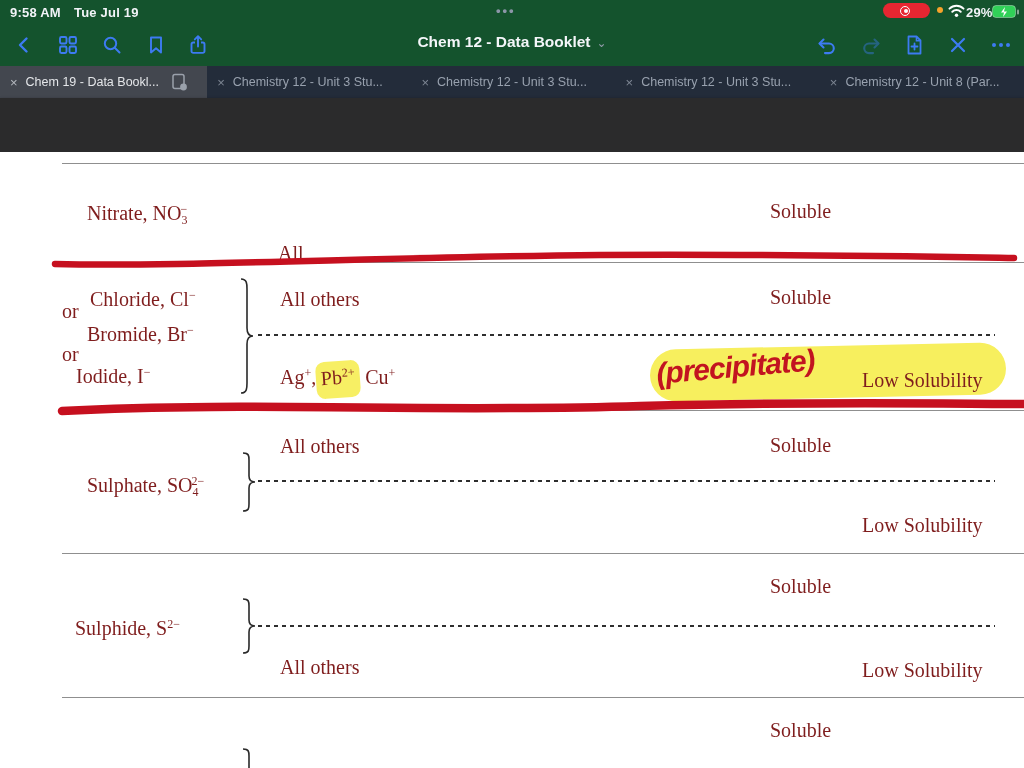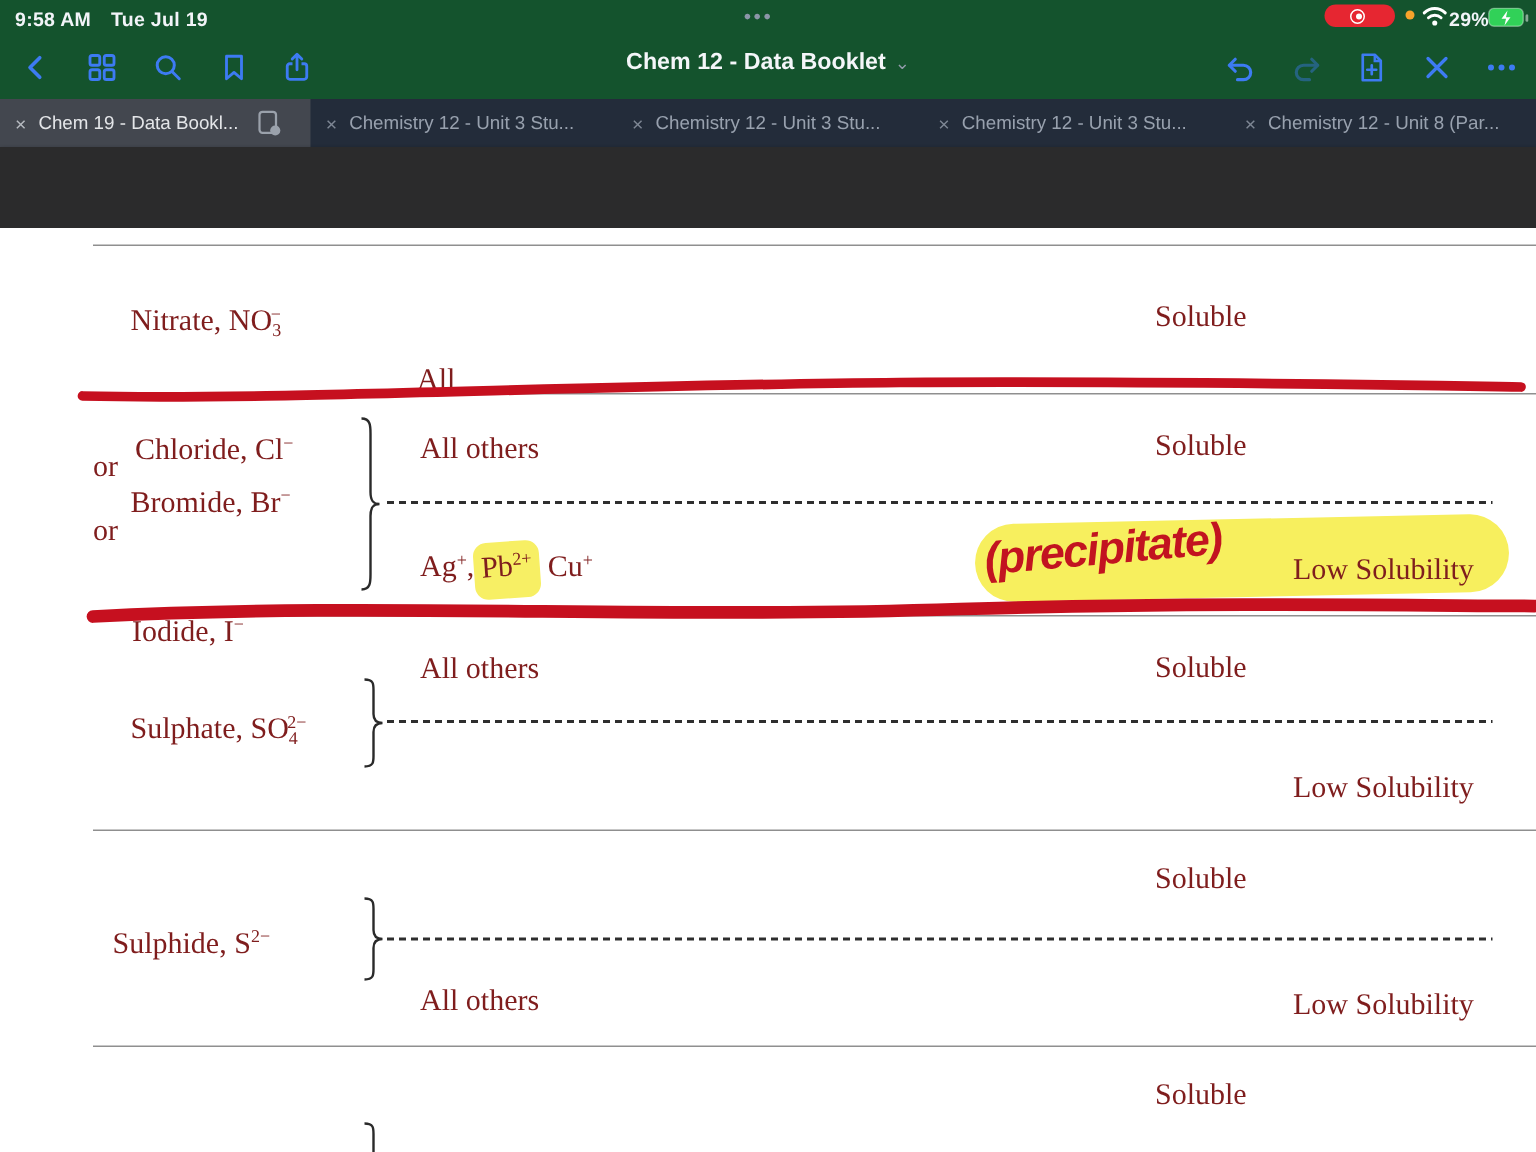--- a/index.html
+++ b/index.html
@@ -287,21 +287,21 @@
     <div class="dash" style="left:258px;top:473px;width:737px;"></div>
 
     <div class="t" style="left:87px;top:50px;">Nitrate, NO<sub>3</sub><sup class="tight">−</sup></div>
     <div class="t" style="left:278px;top:50px;margin-top:40px;">All</div>
     <div class="t" style="left:770px;top:48px;">Soluble</div>
 
     <div class="t" style="left:90px;top:136px;">Chloride, Cl<sup>−</sup></div>
     <div class="t" style="left:62px;top:148px;">or</div>
     <div class="t" style="left:87px;top:171px;">Bromide, Br<sup>−</sup></div>
     <div class="t" style="left:62px;top:191px;">or</div>
-    <div class="t" style="left:88px;top:213px;margin-top:44px;">Iodide, I<sup>−</sup></div>
+    <div class="t" style="left:76px;top:213px;">Iodide, I<sup>−</sup></div>
     <svg class="brace" style="left:238px;top:126px;" width="18" height="116" viewBox="0 0 18 116">
       <path d="M3 1 C9 1 9 6 9 11 L9 50 C9 56 11 58 15 58 C11 58 9 60 9 66 L9 105 C9 110 9 115 3 115" stroke="#2a2a2a" stroke-width="1.6" fill="none"></path>
     </svg>
     <div class="t" style="left:280px;top:136px;">All others</div>
     <div class="t" style="left:770px;top:134px;">Soluble</div>
     <div class="t" style="left:280px;top:214px;">Ag<sup>+</sup>, <span class="ion-hl">Pb<sup>2+</sup></span>, Cu<sup>+</sup></div>
     <div id="blob" style="top:194px;"></div>
     <div class="t" style="left:862px;top:217px;">Low Solubility</div>
     <div id="precip" style="top:198px;">(precipitate)</div>
 

